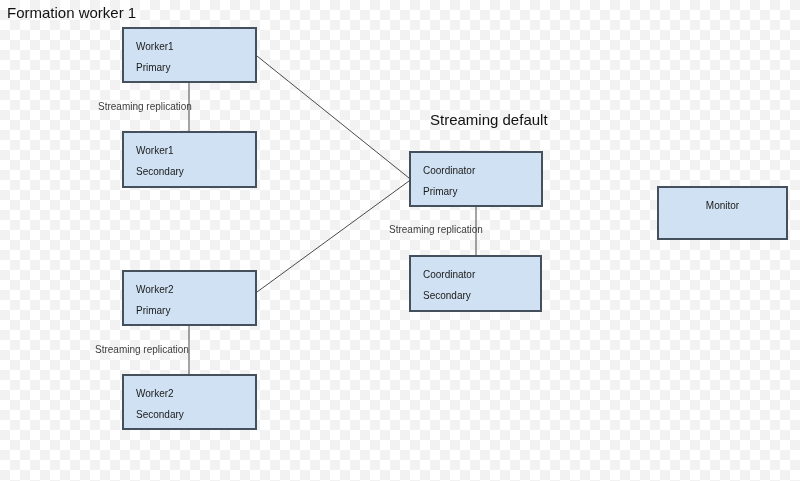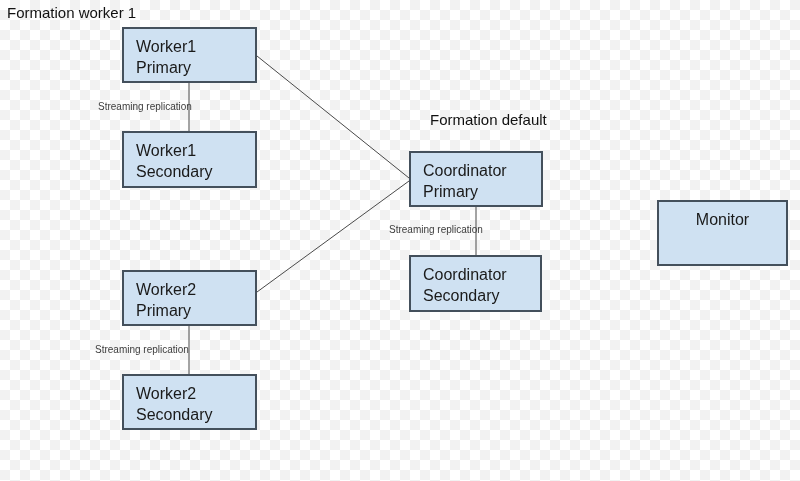--- a/index.html
+++ b/index.html
@@ -21,21 +21,21 @@
     position: absolute;
     left: 0; top: 0;
     width: 800px; height: 481px;
     pointer-events: none;
   }
   .node {
     position: absolute;
     box-sizing: border-box;
     background: #cfe1f2;
     border: 2px solid #44505c;
-    font-size: 16px;
+    font-size: 10px;
     line-height: 21px;
     padding: 7px 4px 0 12px;
     color: #1a1a1a;
   }
   .node.centered {
     text-align: center;
     padding-left: 4px;
   }
   .node .row { white-space: pre; }
   .formation-label {
@@ -48,21 +48,21 @@
     position: absolute;
     font-size: 10px;
     color: #3d3d3d;
     white-space: pre;
   }
   
   #n-worker1-primary      { left: 122px; top: 27px;  width: 135px; height: 56px; }
   #n-worker1-secondary    { left: 122px; top: 131px; width: 135px; height: 57px; }
   #n-coordinator-primary  { left: 409px; top: 151px; width: 134px; height: 56px; }
   #n-coordinator-secondary{ left: 409px; top: 255px; width: 133px; height: 57px; }
-  #n-monitor              { left: 657px; top: 200px; width: 131px; height: 66px; }
+  #n-monitor              { left: 657px; top: 186px; width: 131px; height: 54px; }
   #n-worker2-primary      { left: 122px; top: 270px; width: 135px; height: 56px; }
   #n-worker2-secondary    { left: 122px; top: 374px; width: 135px; height: 56px; }
 
   #l-formation-worker1 { left: 7px;   top: 4px;   }
   #l-formation-default { left: 430px; top: 111px; }
   #l-formation-worker2 { left: 7px;   top: 454px; }
 
   #e-streaming-1 { left: 98px;  top: 101px; }
   #e-streaming-2 { left: 389px; top: 224px; }
   #e-streaming-3 { left: 95px;  top: 344px; }
@@ -75,21 +75,21 @@
   <svg class="connectors" viewBox="0 0 800 481" xmlns="http://www.w3.org/2000/svg">
     <line x1="189" y1="83" x2="189" y2="131" stroke="#4a4a4a" stroke-width="1"></line>
     <line x1="257" y1="56" x2="409" y2="178" stroke="#4a4a4a" stroke-width="1"></line>
     <line x1="476" y1="207" x2="476" y2="255" stroke="#4a4a4a" stroke-width="1"></line>
     <line x1="257" y1="292" x2="409" y2="181" stroke="#4a4a4a" stroke-width="1"></line>
     <line x1="189" y1="326" x2="189" y2="374" stroke="#4a4a4a" stroke-width="1"></line>
   </svg>
 
   <div class="formation-label" id="l-formation-worker1">Formation worker 1</div>
 
-  <div class="formation-label" id="l-formation-default">Formation default</div>
+  <div class="formation-label" id="l-formation-default">Streaming default</div>
 
 
   <div class="node" id="n-worker1-primary">
     <div class="row">Worker1</div>
     <div class="row">Primary</div>
   </div>
 
   <div class="node" id="n-worker1-secondary">
     <div class="row">Worker1</div>
     <div class="row">Secondary</div>

